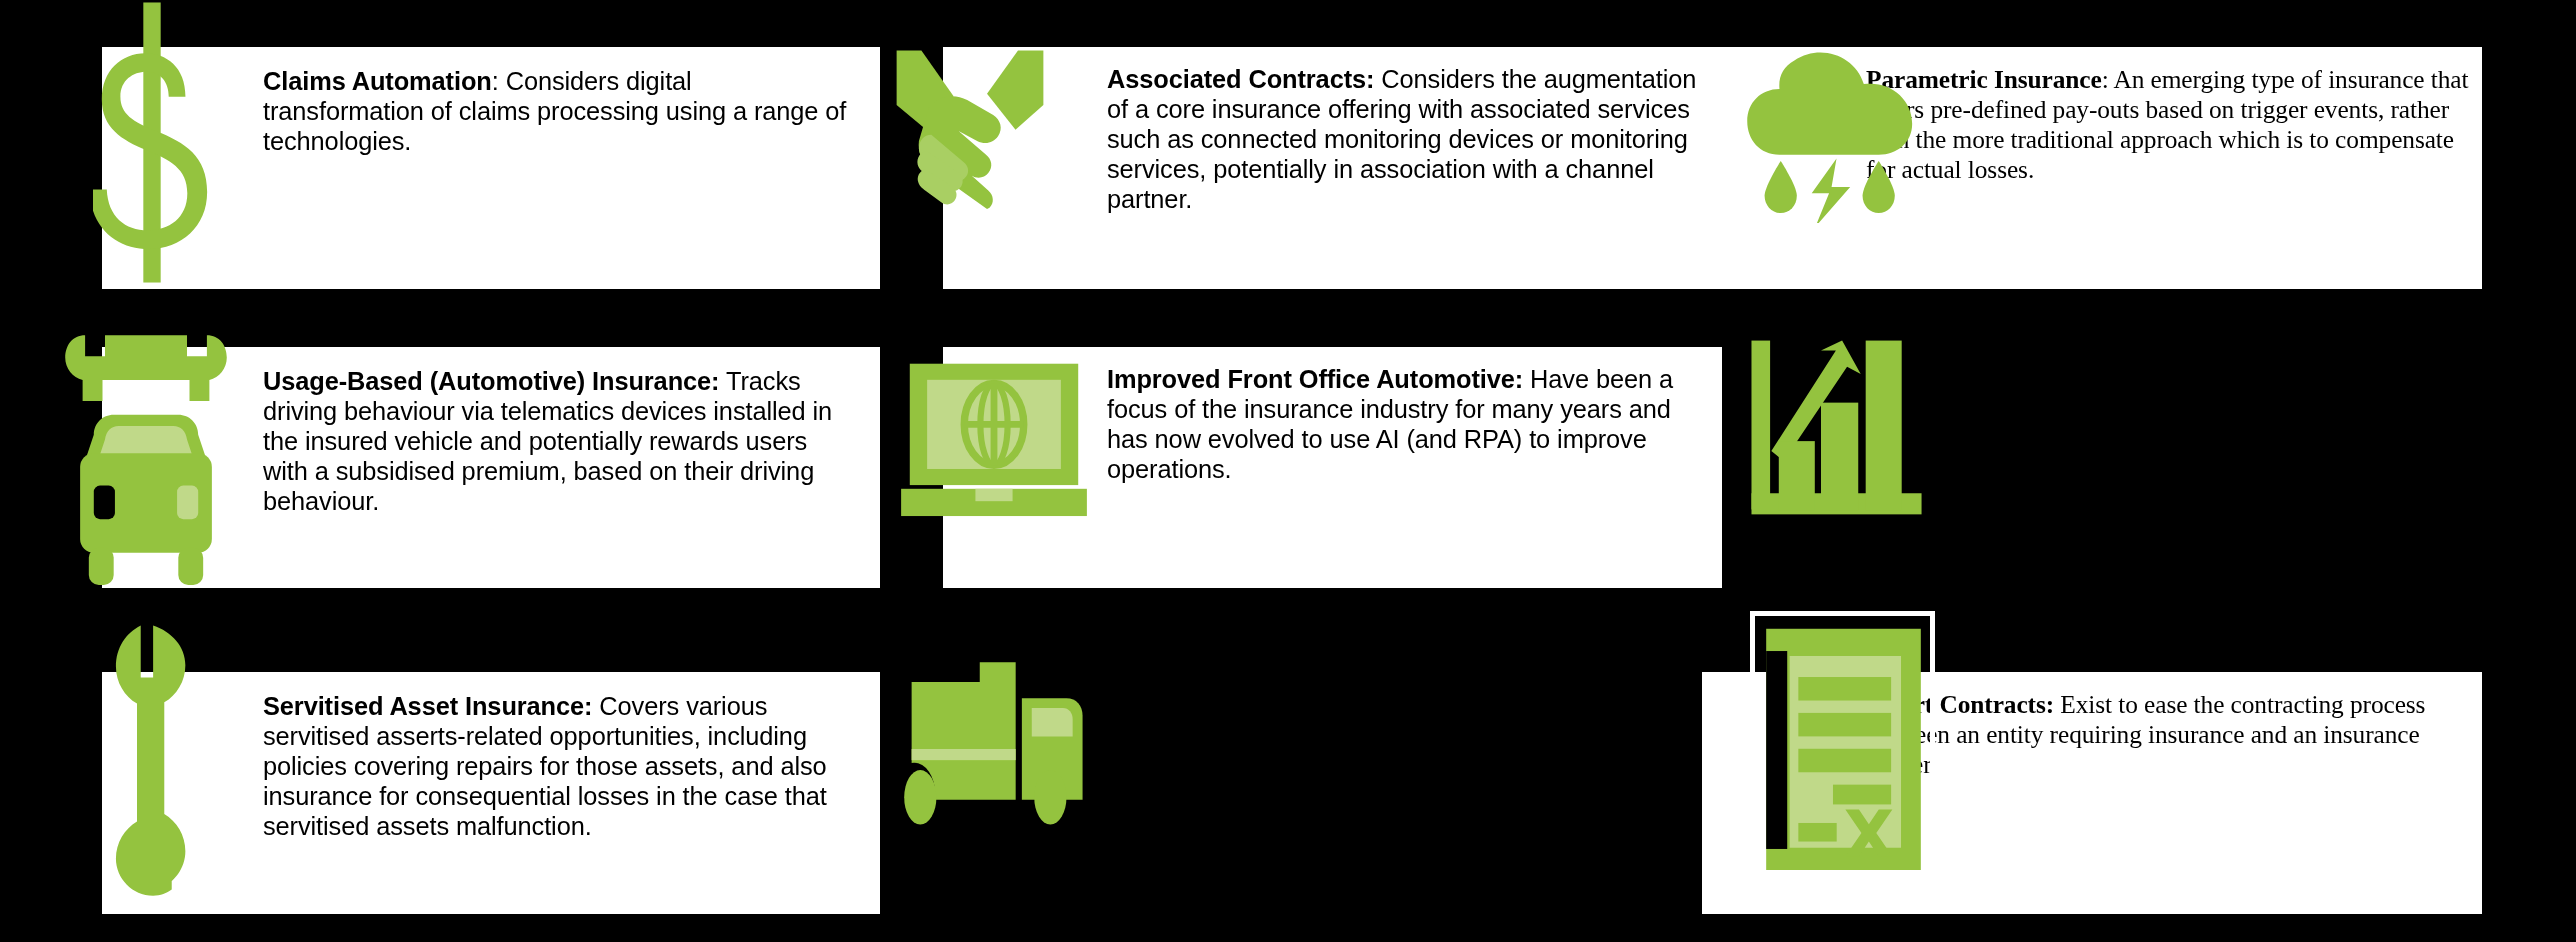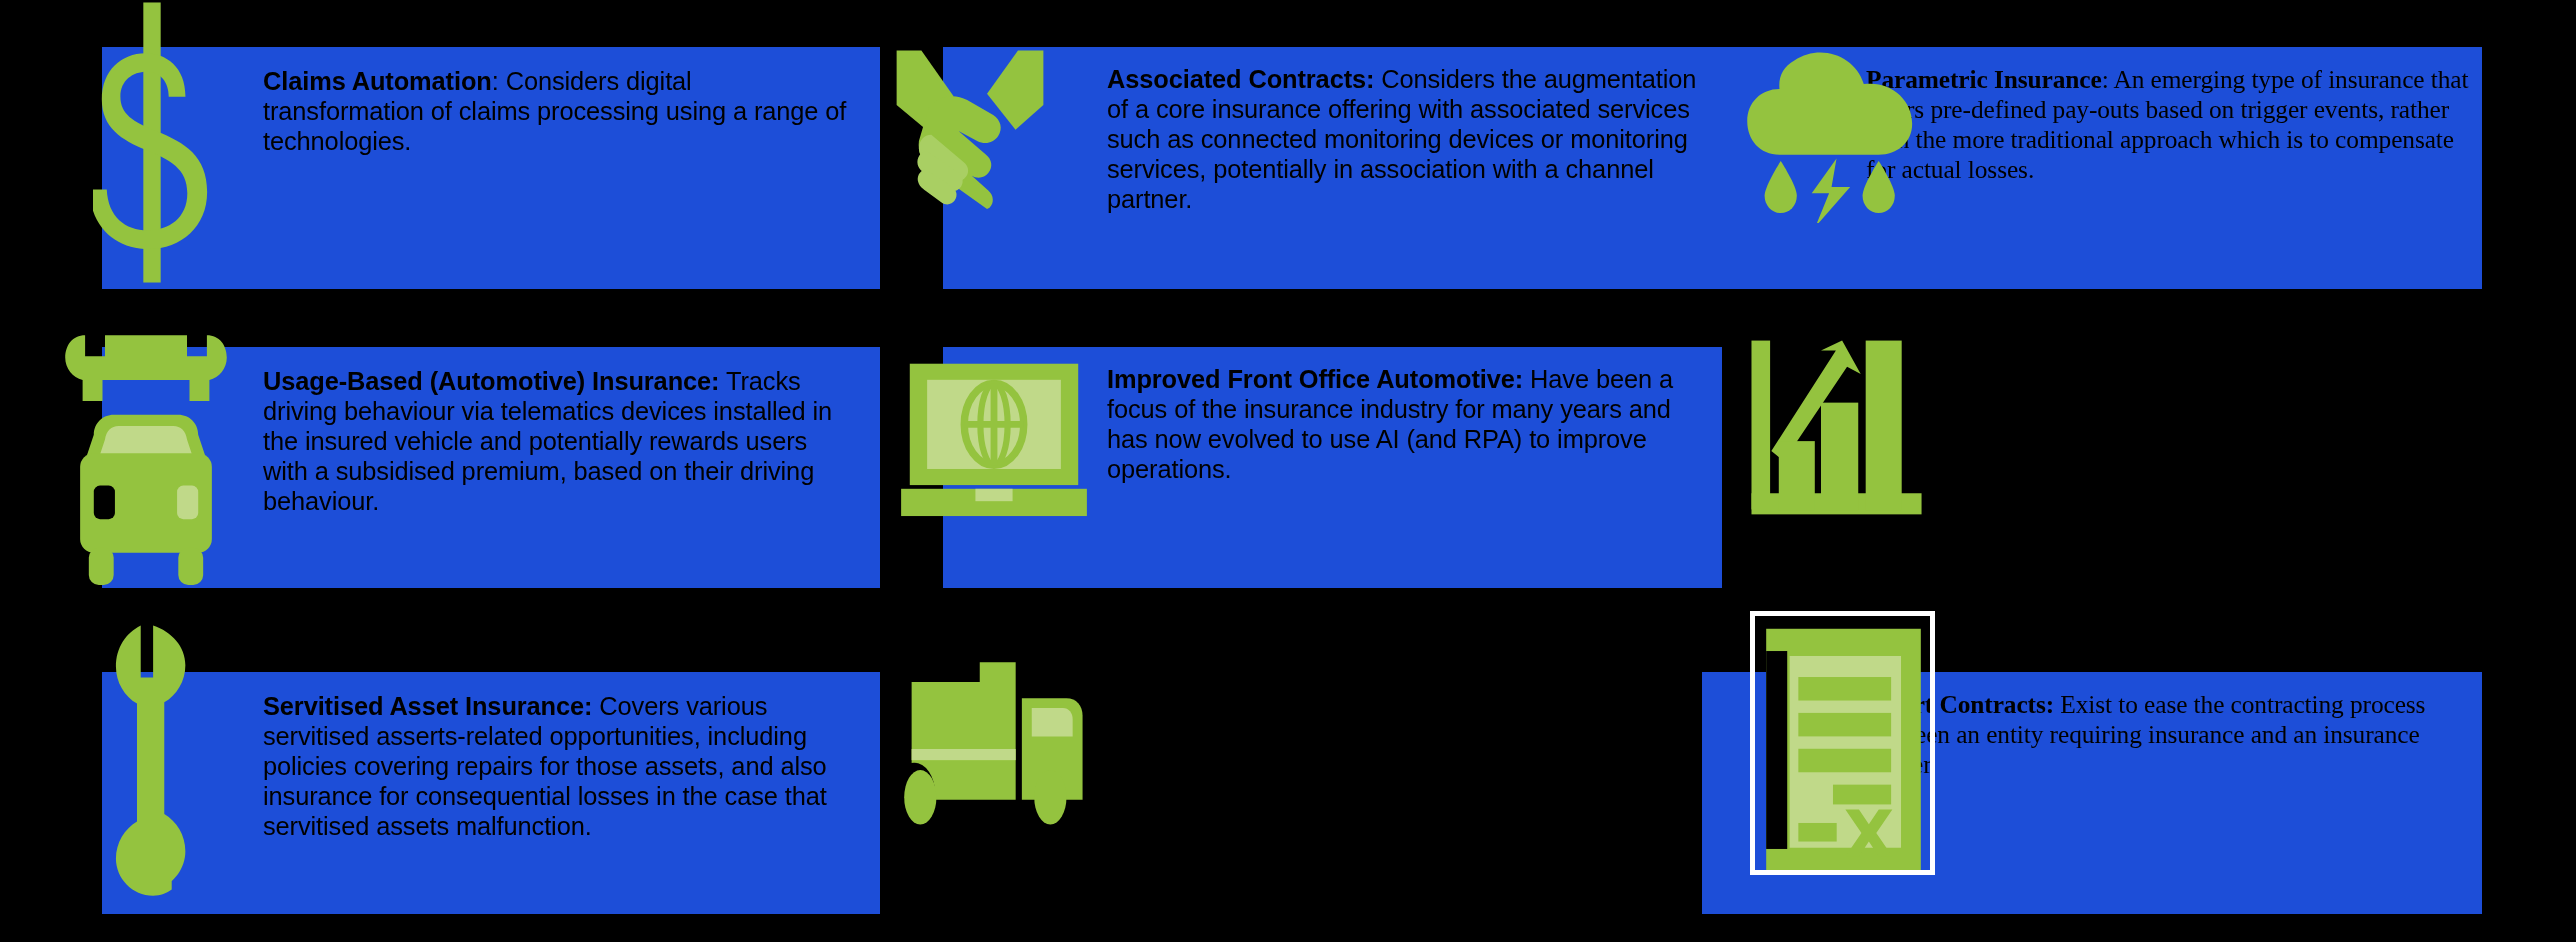--- a/index.html
+++ b/index.html
@@ -1,18 +1,18 @@
 <!DOCTYPE html>
 <html style="font-size:10px"><head>
 <meta charset="utf-8">
 <style>
   html,body{margin:0;padding:0;background:#000;}
   body{width:2576px;height:943px;font-family:"Liberation Sans",sans-serif;}
   #board{position:relative;width:2576px;height:943px;background:#000;overflow:hidden;}
-  .card{position:absolute;background:#1d4ed8;}
+  .card{position:absolute;background:#ffffff;}
   .card .body{position:absolute;color:#000;}
   .card .body .t{font-weight:bold;}
   .txt{font-size:25.4px;line-height:30px;letter-spacing:-0.1px;}
   .icon{position:absolute;pointer-events:none;}
   .frame{position:absolute;border:5.6px solid #ffffff;box-sizing:border-box;}
 
   
   .c1{left:102px;width:778px;}
   .c2{left:943px;width:779px;}
   .c3{left:1702px;width:780px;font-family:Liberation Serif, serif;}

